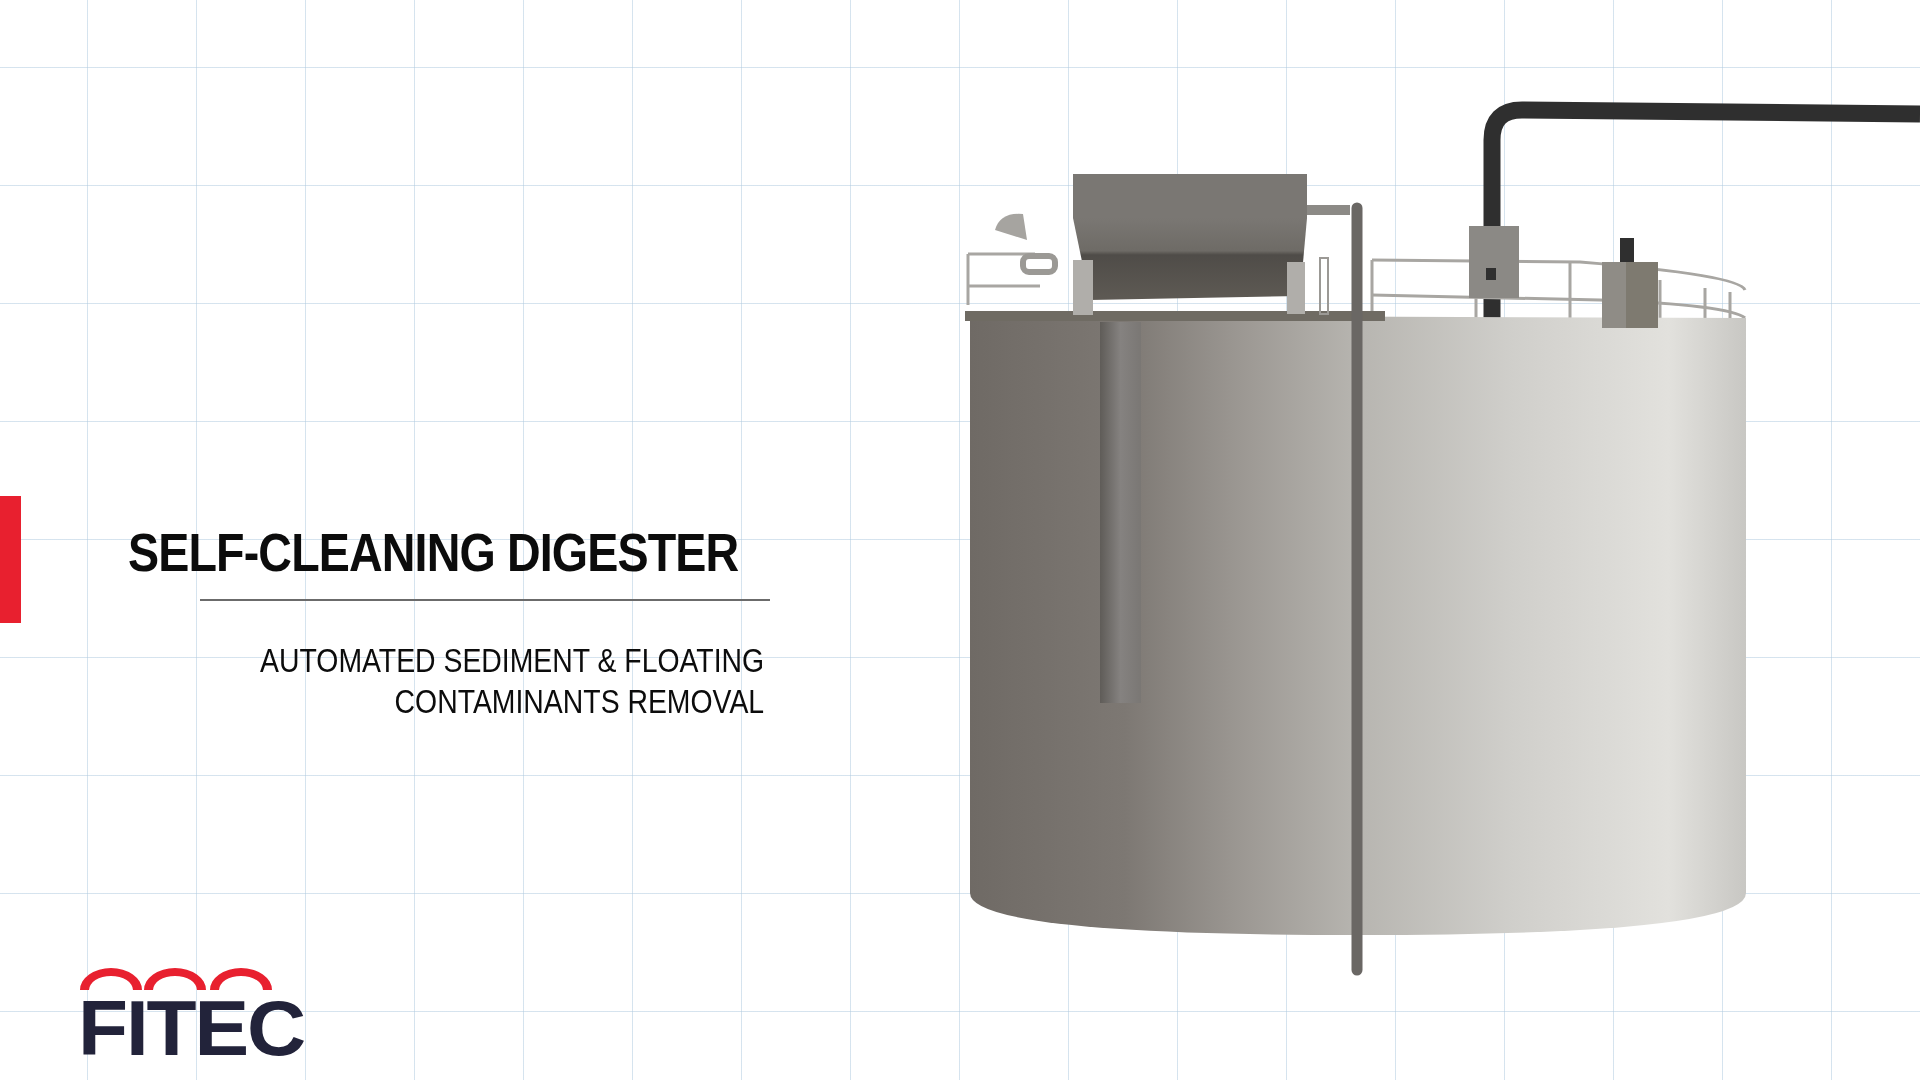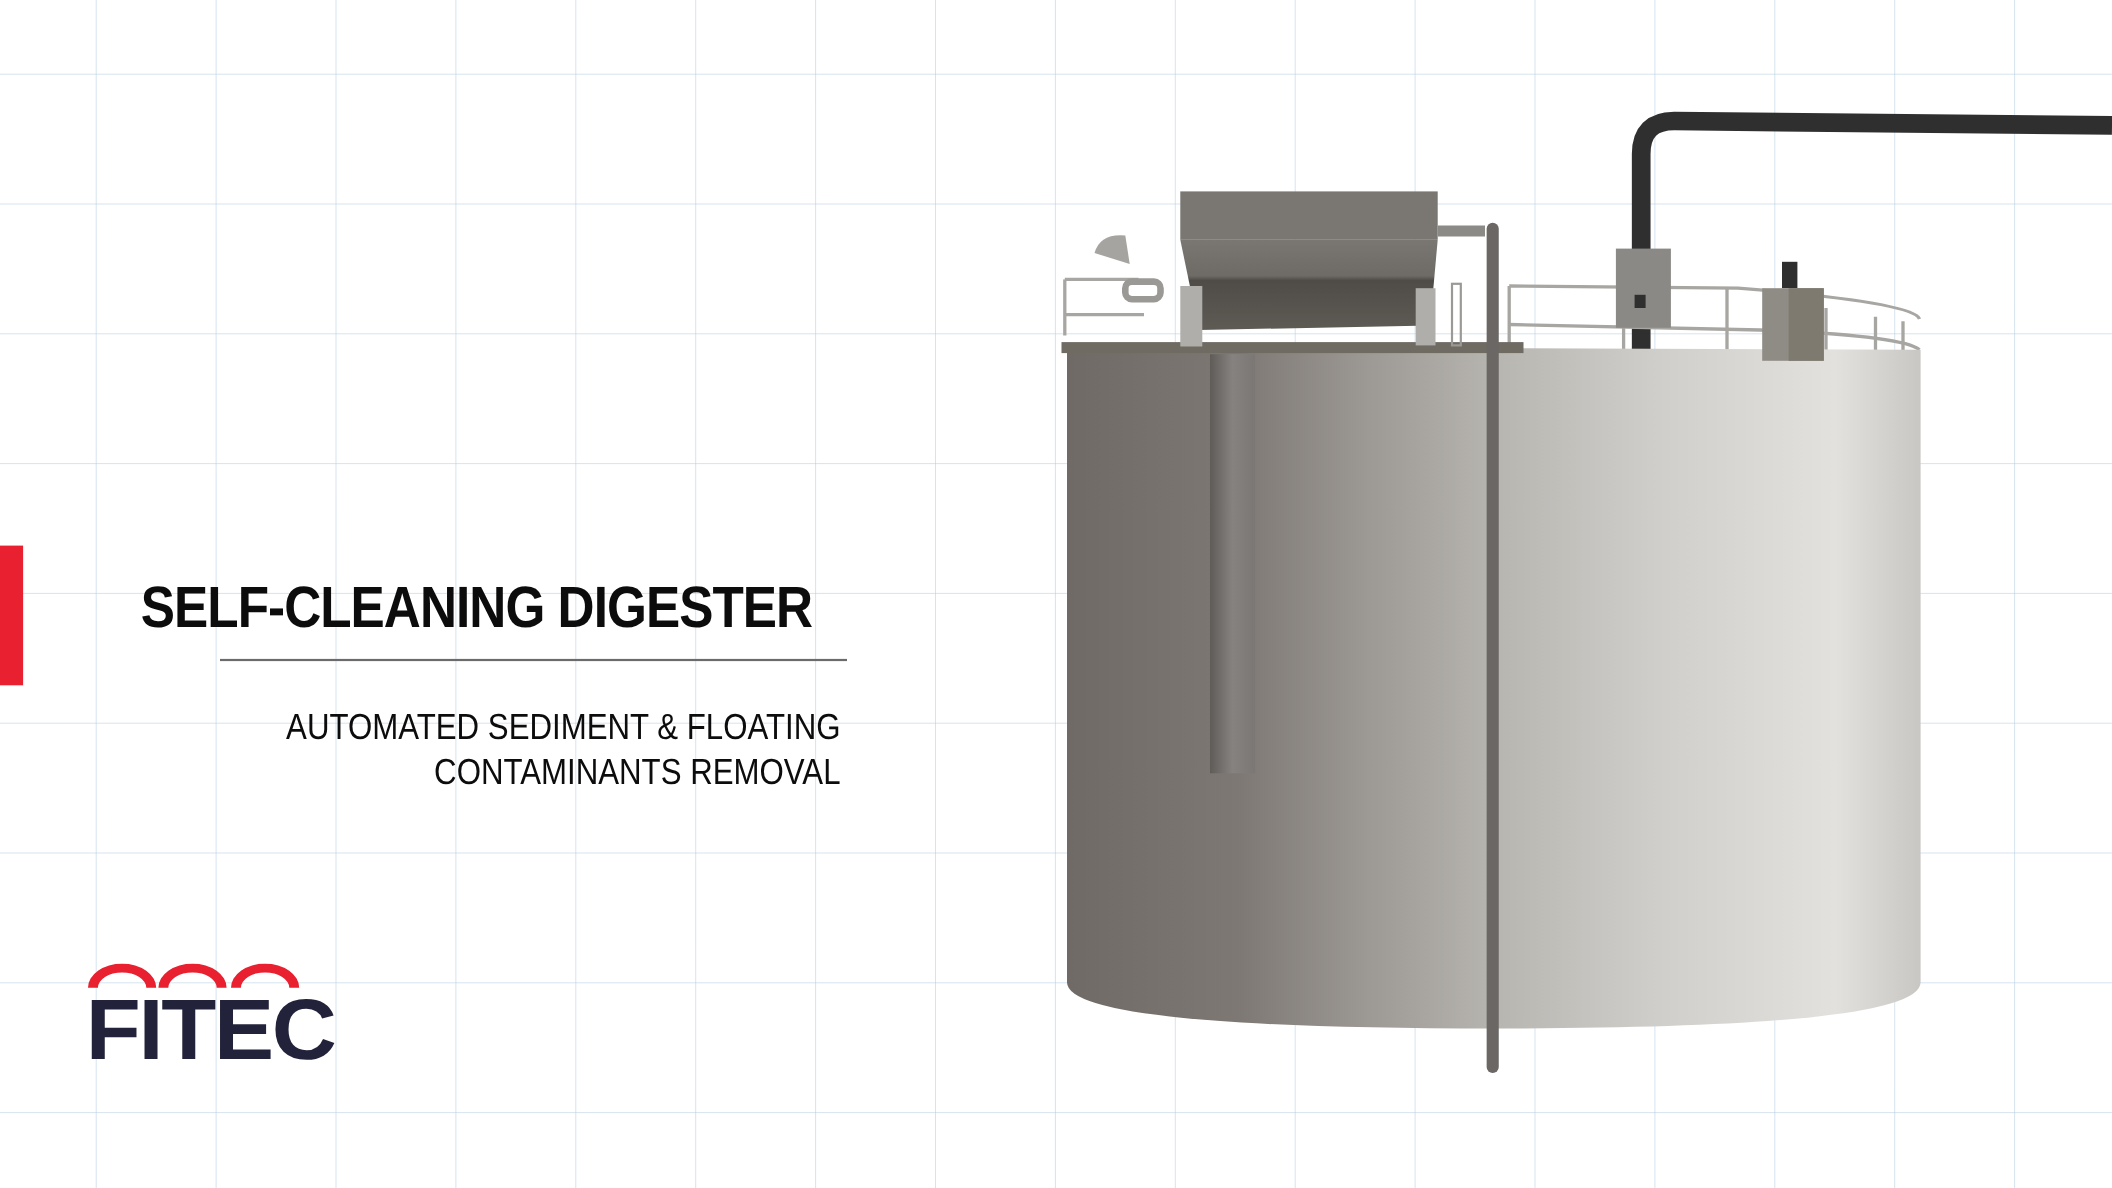--- a/index.html
+++ b/index.html
@@ -18,21 +18,21 @@
     position: absolute; left: 128px; top: 522px; width: 642px;
     font-size: 53px; font-weight: bold; color: #0c0c0c; letter-spacing: -1px;
     white-space: nowrap; transform: scaleX(0.88); transform-origin: left top;
   }
   .rule { position: absolute; left: 200px; top: 599px; width: 570px; height: 2px; background: #6b6b6b; }
   .subtitle {
     position: absolute; right: 1156px; top: 640px; text-align: right;
     font-size: 33px; line-height: 41px; color: #0c0c0c; white-space: nowrap;
     transform: scaleX(0.86); transform-origin: right top;
   }
-  .logo { position: absolute; left: 78px; top: 876px; width: 196px; height: 100px; text-decoration: underline; }
+  .logo { position: absolute; left: 78px; top: 968px; width: 196px; height: 100px; text-decoration: underline; }
   .logo-text {
     position: absolute; left: 0; top: 20px; font-size: 78px; font-weight: bold;
     color: #22233a; letter-spacing: -2px; line-height: 80px; transform: scaleX(1.05); transform-origin: left top;
   }
   .scene { position: absolute; left: 0; top: 0; width: 1920px; height: 1080px; }
 </style>
 </head>
 <body>
 
 <div class="red-accent"></div>

